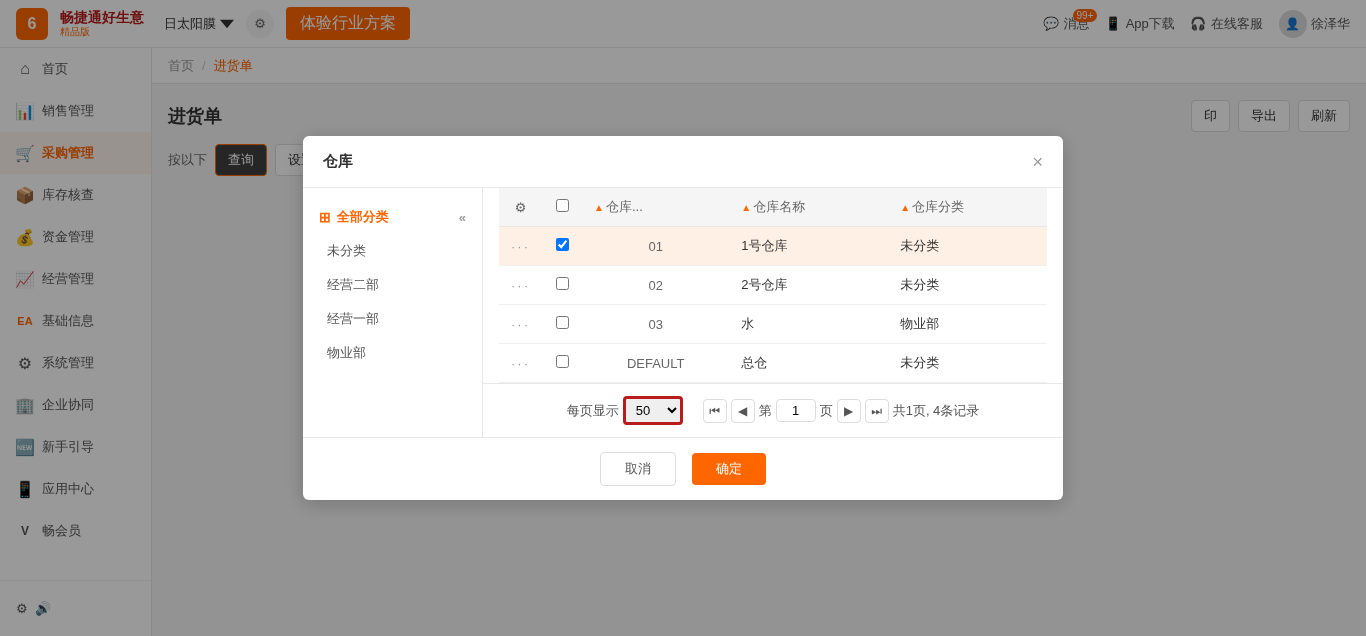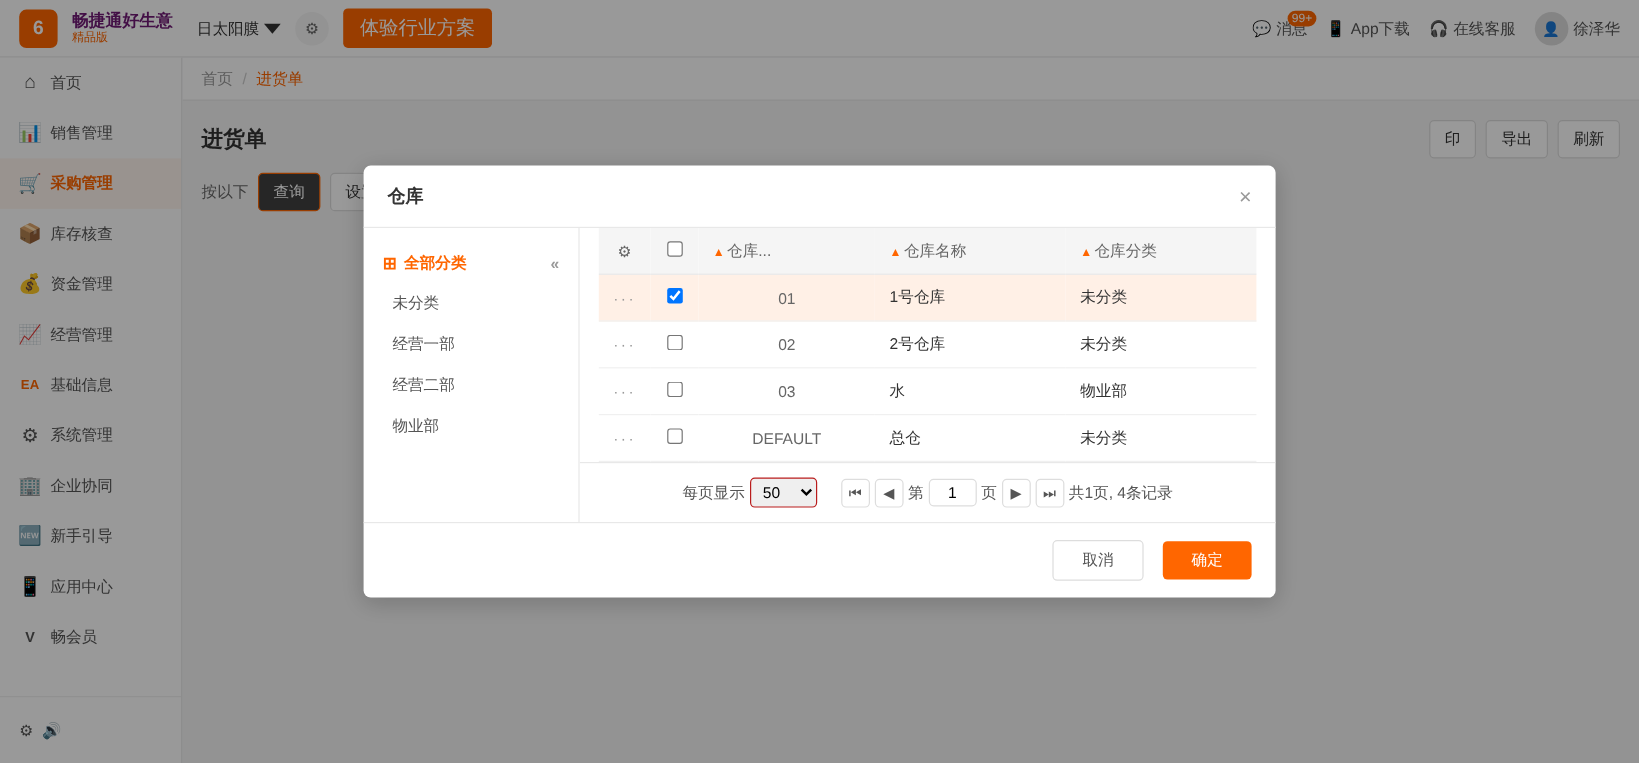--- a/index.html
+++ b/index.html
@@ -2,21 +2,21 @@
 <html><head>
   <meta charset="utf-8">
   <style>
     * { box-sizing: border-box; margin: 0; padding: 0; }
     body { font-family: "Microsoft YaHei", Arial, sans-serif; font-size: 13px; background: #f0f2f5; color: #333; overflow: hidden; }
 
     
     .topbar { height: 48px; background: #fff; display: flex; align-items: center; padding: 0 16px; border-bottom: 1px solid #e8e8e8; gap: 12px; }
     .topbar-logo { width: 32px; height: 32px; background: #f60; border-radius: 6px; display: flex; align-items: center; justify-content: center; color: #fff; font-weight: bold; font-size: 16px; }
     .topbar-brand { display: flex; flex-direction: column; line-height: 1.2; }
-    .topbar-brand-main { font-size: 14px; color: #701a75; font-weight: bold; }
+    .topbar-brand-main { font-size: 14px; color: #b91c1c; font-weight: bold; }
     .topbar-brand-sub { font-size: 10px; color: #f60; }
     .topbar-store { display: flex; align-items: center; gap: 4px; color: #333; font-size: 13px; cursor: pointer; margin-left: 8px; }
     .topbar-store svg { width: 14px; height: 14px; }
     .topbar-gear { width: 28px; height: 28px; border-radius: 50%; background: #f5f5f5; display: flex; align-items: center; justify-content: center; cursor: pointer; color: #666; }
     .topbar-trial { background: #f60; color: #fff; border: none; padding: 6px 14px; border-radius: 4px; font-size: 16px; cursor: pointer; }
     .topbar-right { margin-left: auto; display: flex; align-items: center; gap: 16px; }
     .topbar-right-item { display: flex; align-items: center; gap: 4px; color: #555; font-size: 13px; cursor: pointer; position: relative; }
     .badge { background: #f60; color: #fff; border-radius: 10px; font-size: 10px; padding: 1px 4px; position: absolute; top: -6px; right: -8px; }
     .topbar-avatar { width: 28px; height: 28px; border-radius: 50%; background: #ddd; display: flex; align-items: center; justify-content: center; color: #666; font-size: 12px; }
 
@@ -84,28 +84,28 @@
     .th-check { width: 40px; text-align: center; }
     .col-center { text-align: center; }
     .row-num { text-align: center; color: #666; }
     .row-checkbox { text-align: center; }
     .sort-icon { color: #f60; font-size: 10px; margin-right: 2px; }
     .action-dots { color: #999; letter-spacing: 2px; cursor: pointer; }
 
     
     .pagination { display: flex; align-items: center; justify-content: center; gap: 20px; padding: 12px 16px; border-top: 1px solid #e8e8e8; font-size: 13px; color: #555; }
     .page-select { display: flex; align-items: center; gap: 4px; }
-    .page-select select { border: 1px solid #b91c1c; border-radius: 4px; padding: 3px 6px; font-size: 13px; }
+    .page-select select { border: 3px solid #b91c1c; border-radius: 4px; padding: 3px 6px; font-size: 13px; }
     .page-nav { display: flex; align-items: center; gap: 4px; }
     .page-nav-btn { width: 24px; height: 24px; border: 1px solid #ddd; border-radius: 4px; background: #fff; cursor: pointer; display: flex; align-items: center; justify-content: center; font-size: 12px; color: #555; }
     .page-nav-btn:disabled { color: #ccc; cursor: not-allowed; }
     .page-input { width: 40px; border: 1px solid #ddd; border-radius: 4px; padding: 3px 6px; text-align: center; font-size: 13px; }
 
     
-    .modal-footer { display: flex; align-items: center; justify-content: flex-end; gap: 16px; padding: 14px 20px; border-top: 1px solid #e8e8e8; }
+    .modal-footer { display: flex; align-items: center; justify-content: center; gap: 16px; padding: 14px 20px; border-top: 1px solid #e8e8e8; }
     .btn-cancel { padding: 7px 24px; border: 1px solid #ddd; border-radius: 4px; background: #fff; cursor: pointer; font-size: 13px; color: #555; }
     .btn-confirm { padding: 7px 24px; border: none; border-radius: 4px; background: #f60; color: #fff; cursor: pointer; font-size: 13px; }
   </style>
 </head>
 <body>
 
 <div class="topbar">
   <div class="topbar-logo">
     <span>6</span>
   </div>
@@ -238,24 +238,24 @@
       <div class="category-panel">
         <div class="category-header">
           <span class="cat-icon">⊞</span>
           <span>全部分类</span>
           <span class="category-collapse">«</span>
         </div>
         <div class="category-item">
           <span>未分类</span>
         </div>
         <div class="category-item">
+          <span>经营二部</span>
+        </div>
+        <div class="category-item">
           <span>经营一部</span>
-        </div>
-        <div class="category-item">
-          <span>经营二部</span>
         </div>
         <div class="category-item">
           <span>物业部</span>
         </div>
       </div>
 
       <div class="table-panel">
 
 
         <div class="table-wrapper">

